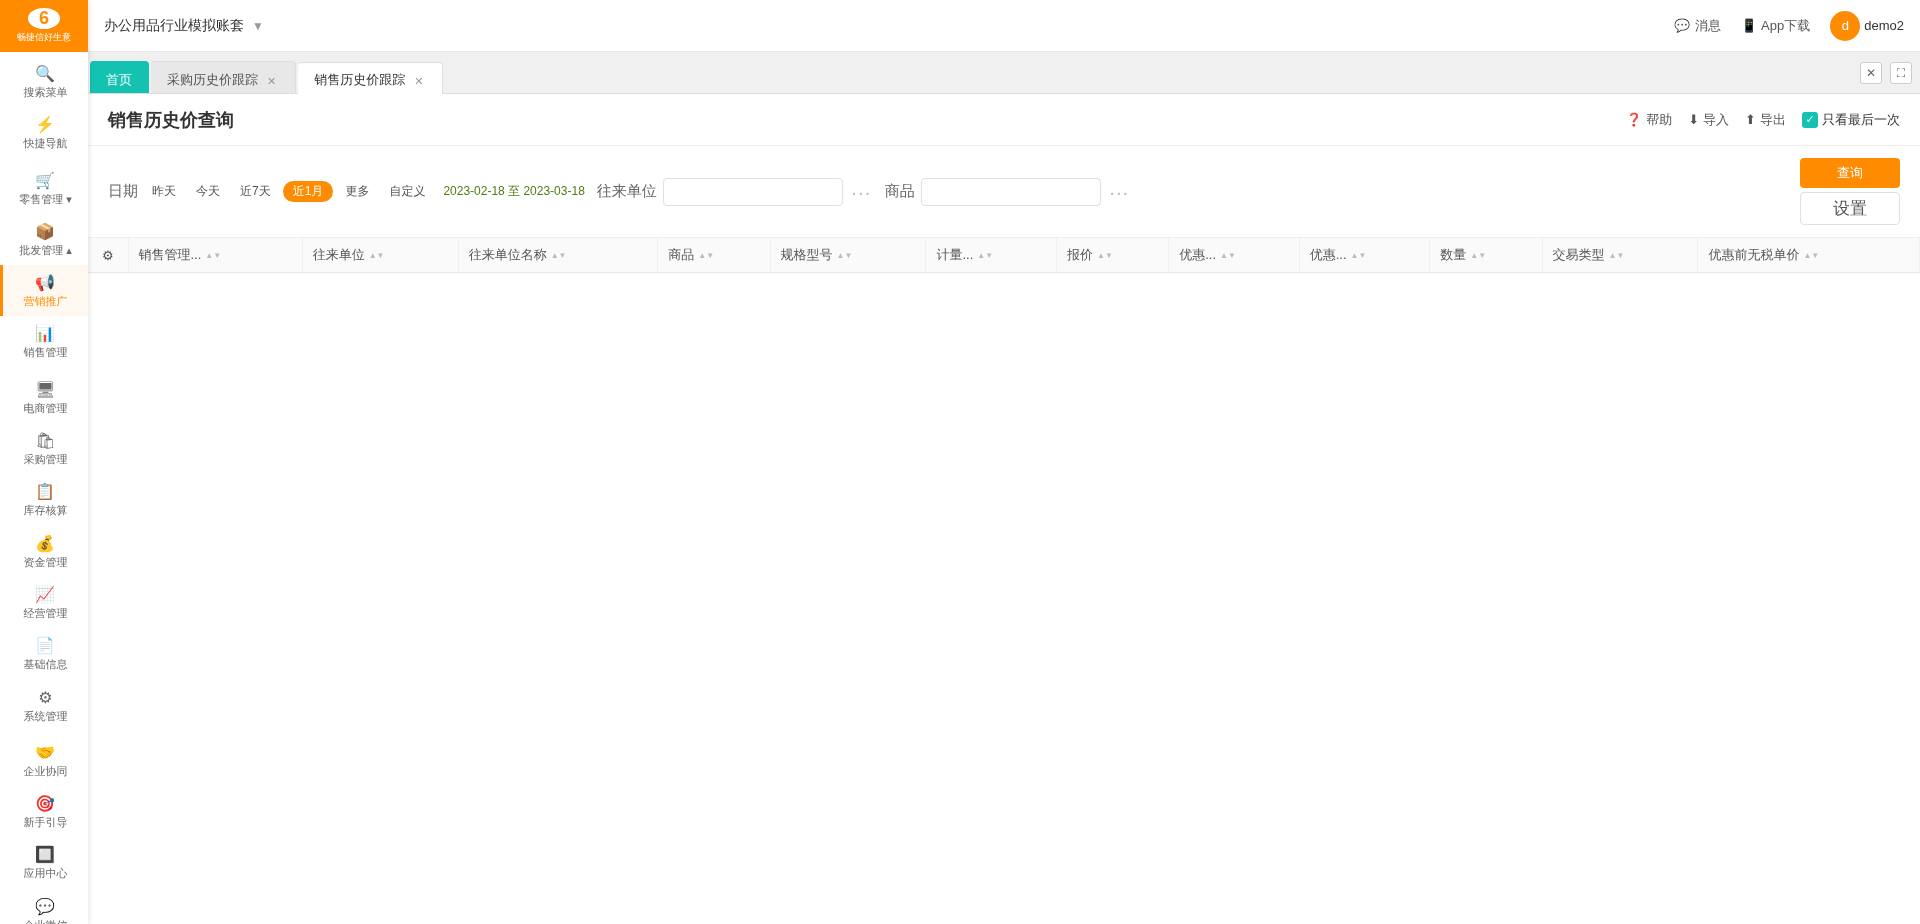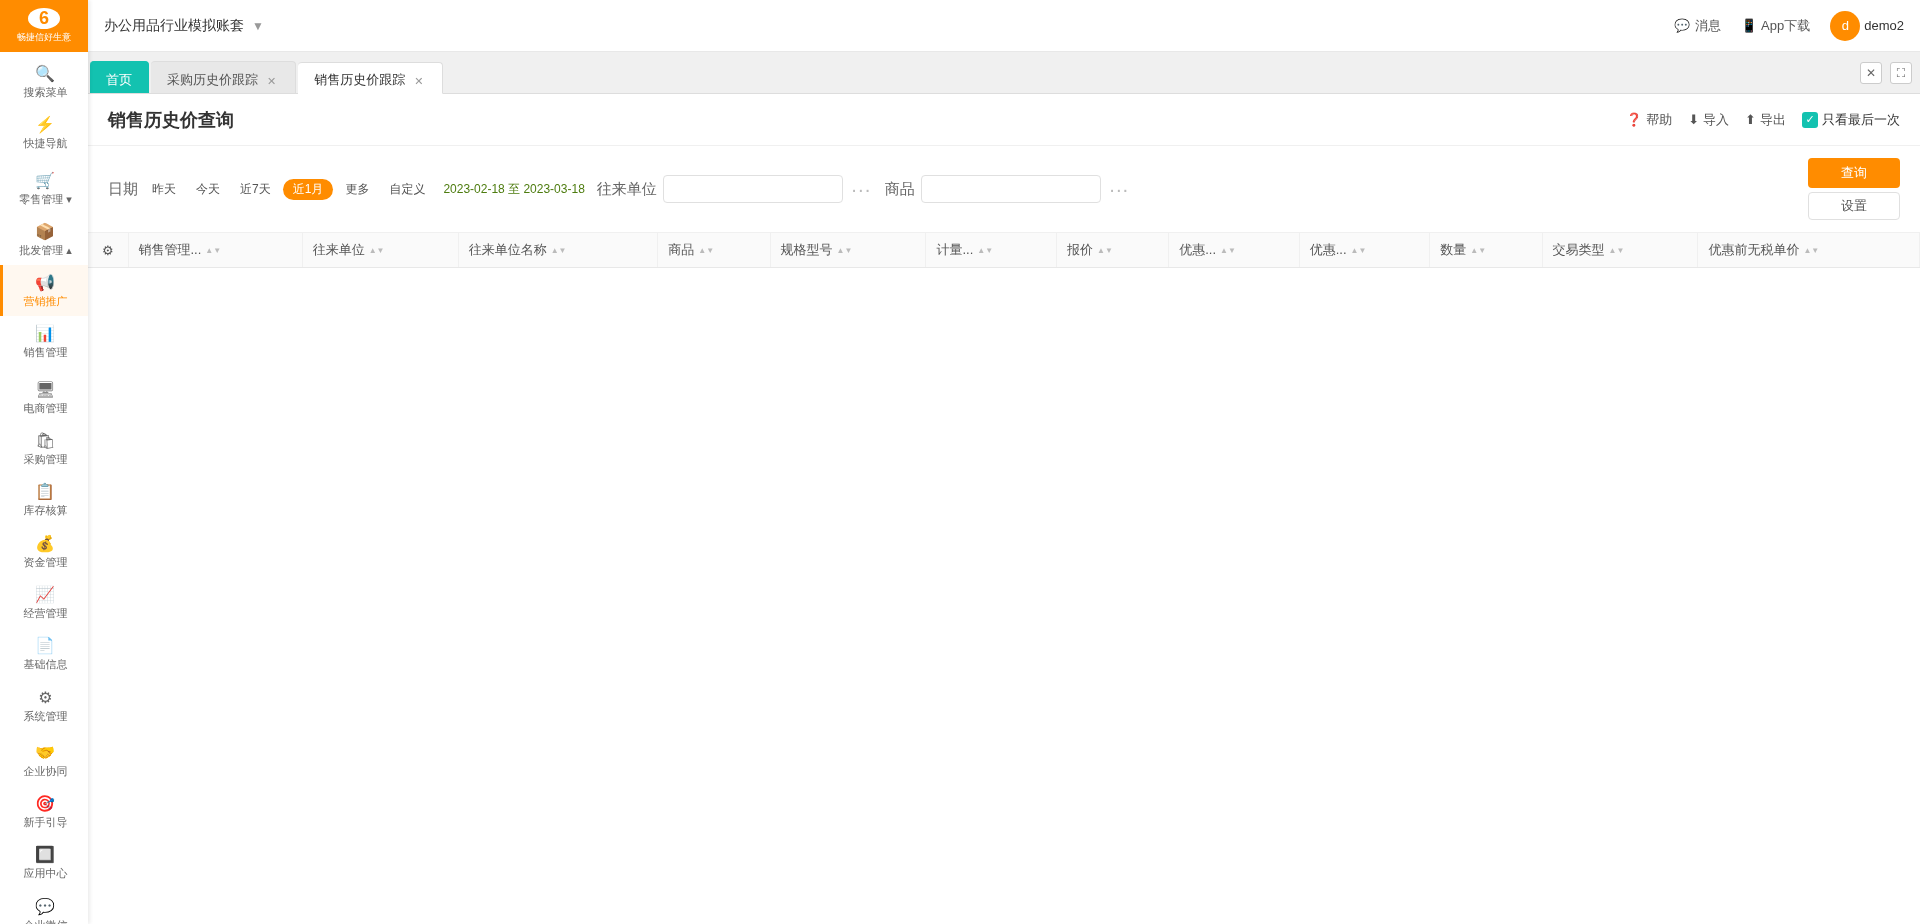--- a/index.html
+++ b/index.html
@@ -337,21 +337,21 @@
       font-size: 13px;
       cursor: pointer;
       white-space: nowrap;
     }
     .settings-btn {
       padding: 4px 32px;
       background: #fff;
       color: #555;
       border: 1px solid #e0e0e0;
       border-radius: 4px;
-      font-size: 13px;
+      font-size: 17px;
       cursor: pointer;
     }
 
     
     .table-area {
       flex: 1;
       overflow: auto;
       position: relative;
     }
     .data-table {

